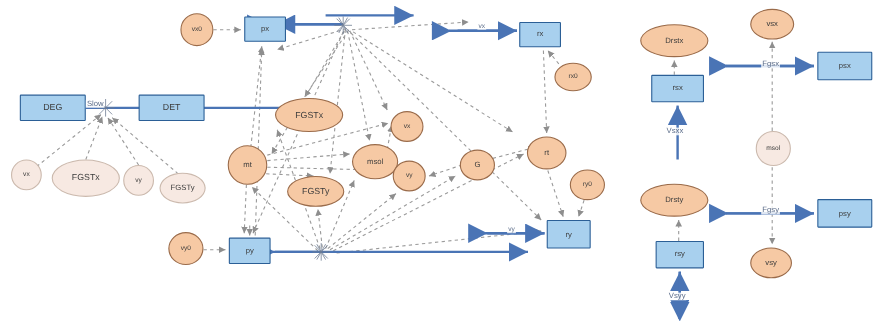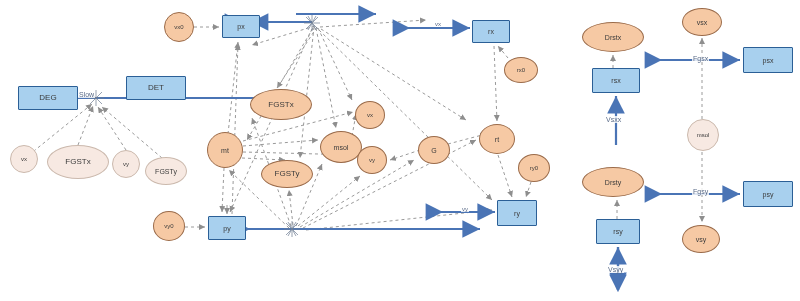--- a/index.html
+++ b/index.html
@@ -166,21 +166,21 @@
       <path d="M306,17 L318,29 M318,17 L306,29 M312,15 L312,31 M304,23 L320,23 M308,16 L316,30 M316,16 L308,30"></path>
       <path d="M286,223 L298,235 M298,223 L286,235 M292,221 L292,237 M284,229 L300,229 M288,222 L296,236 M296,222 L288,236"></path>
       <path d="M90,92 L102,104 M102,92 L90,104 M96,90 L96,106 M88,98 L104,98"></path>
     </g>
   </svg>
 
   <div id="node-layer">
       <div class="node node-rect" style="left: 18px; top: 86px; width: 60px; height: 24px; font-size: 8px;">
         <span>DEG</span>
       </div>
-      <div class="node node-rect" style="left: 126px; top: 76px; width: 60px; height: 24px; font-size: 8px;">
+      <div class="node node-rect" style="left: 126px; top: 86px; width: 60px; height: 24px; font-size: 8px;">
         <span>DET</span>
       </div>
       <div class="node node-ellipse-pale" style="left: 10px; top: 145px; width: 28px; height: 28px; font-size: 6px;">
         <span>vx</span>
       </div>
       <div class="node node-ellipse-pale" style="left: 47px; top: 145px; width: 62px; height: 34px; font-size: 8px;">
         <span>FGSTx</span>
       </div>
       <div class="node node-ellipse-pale" style="left: 112px; top: 150px; width: 28px; height: 28px; font-size: 6px;">
         <span>vy</span>

